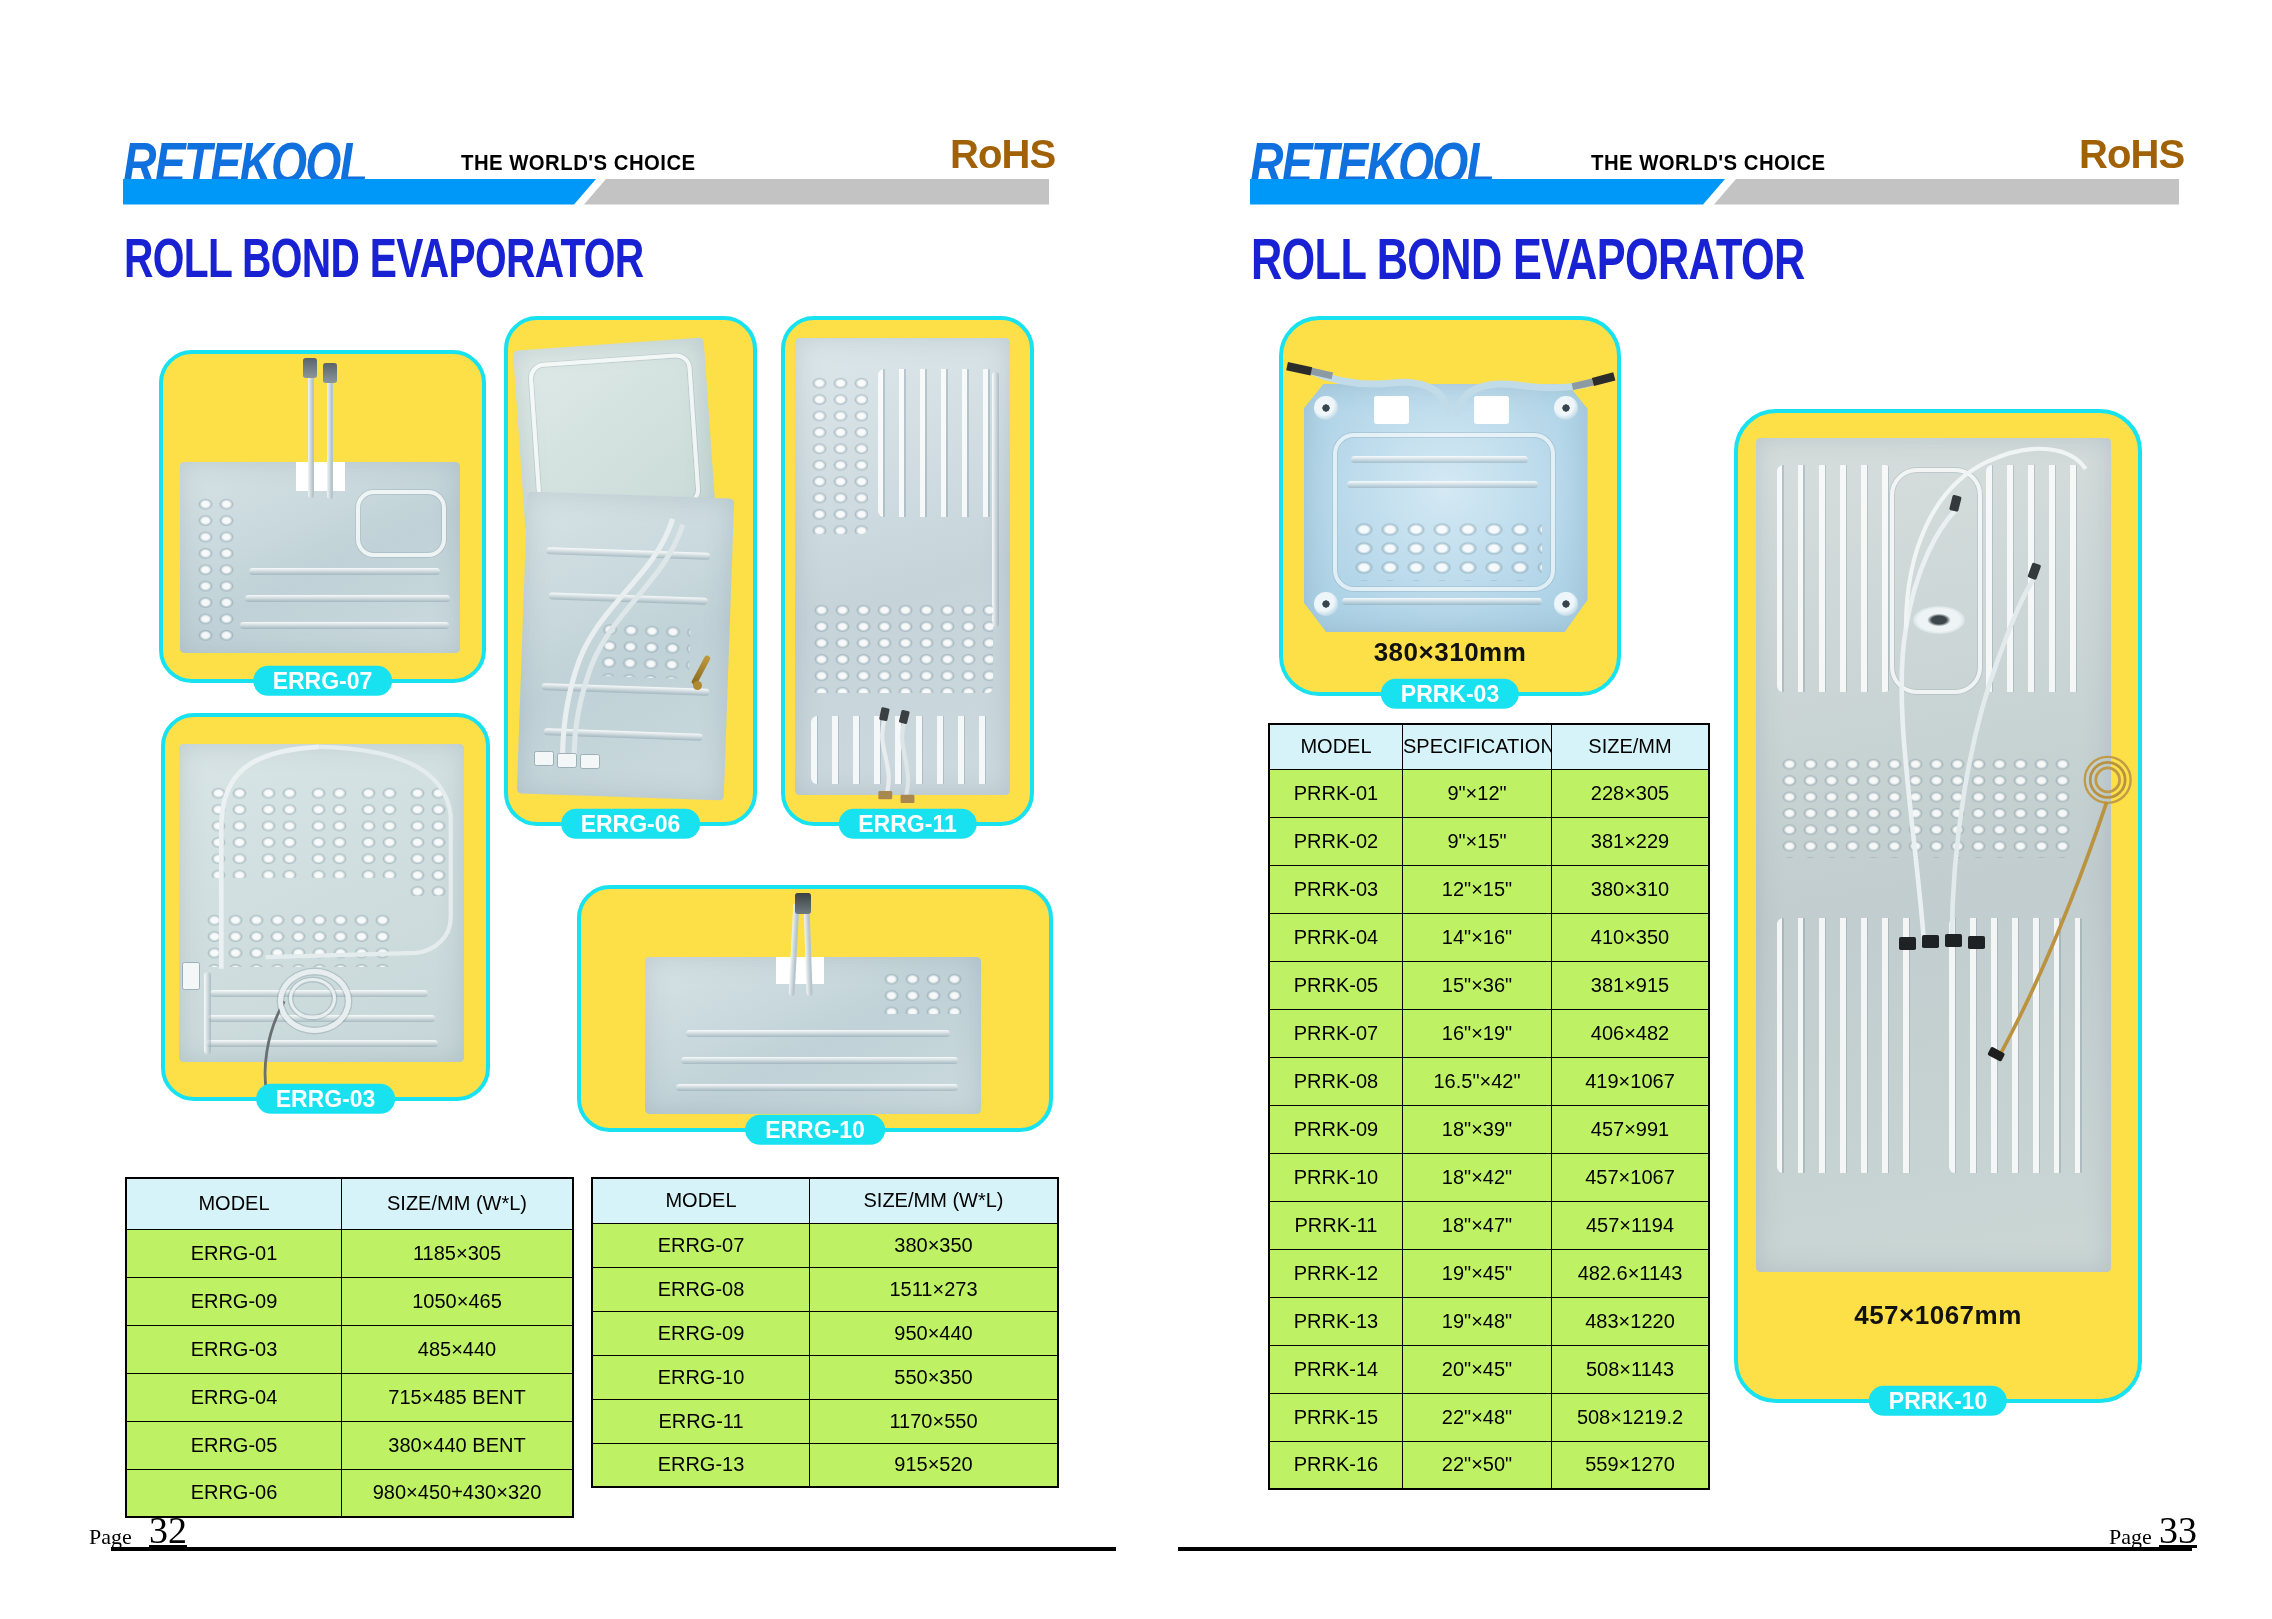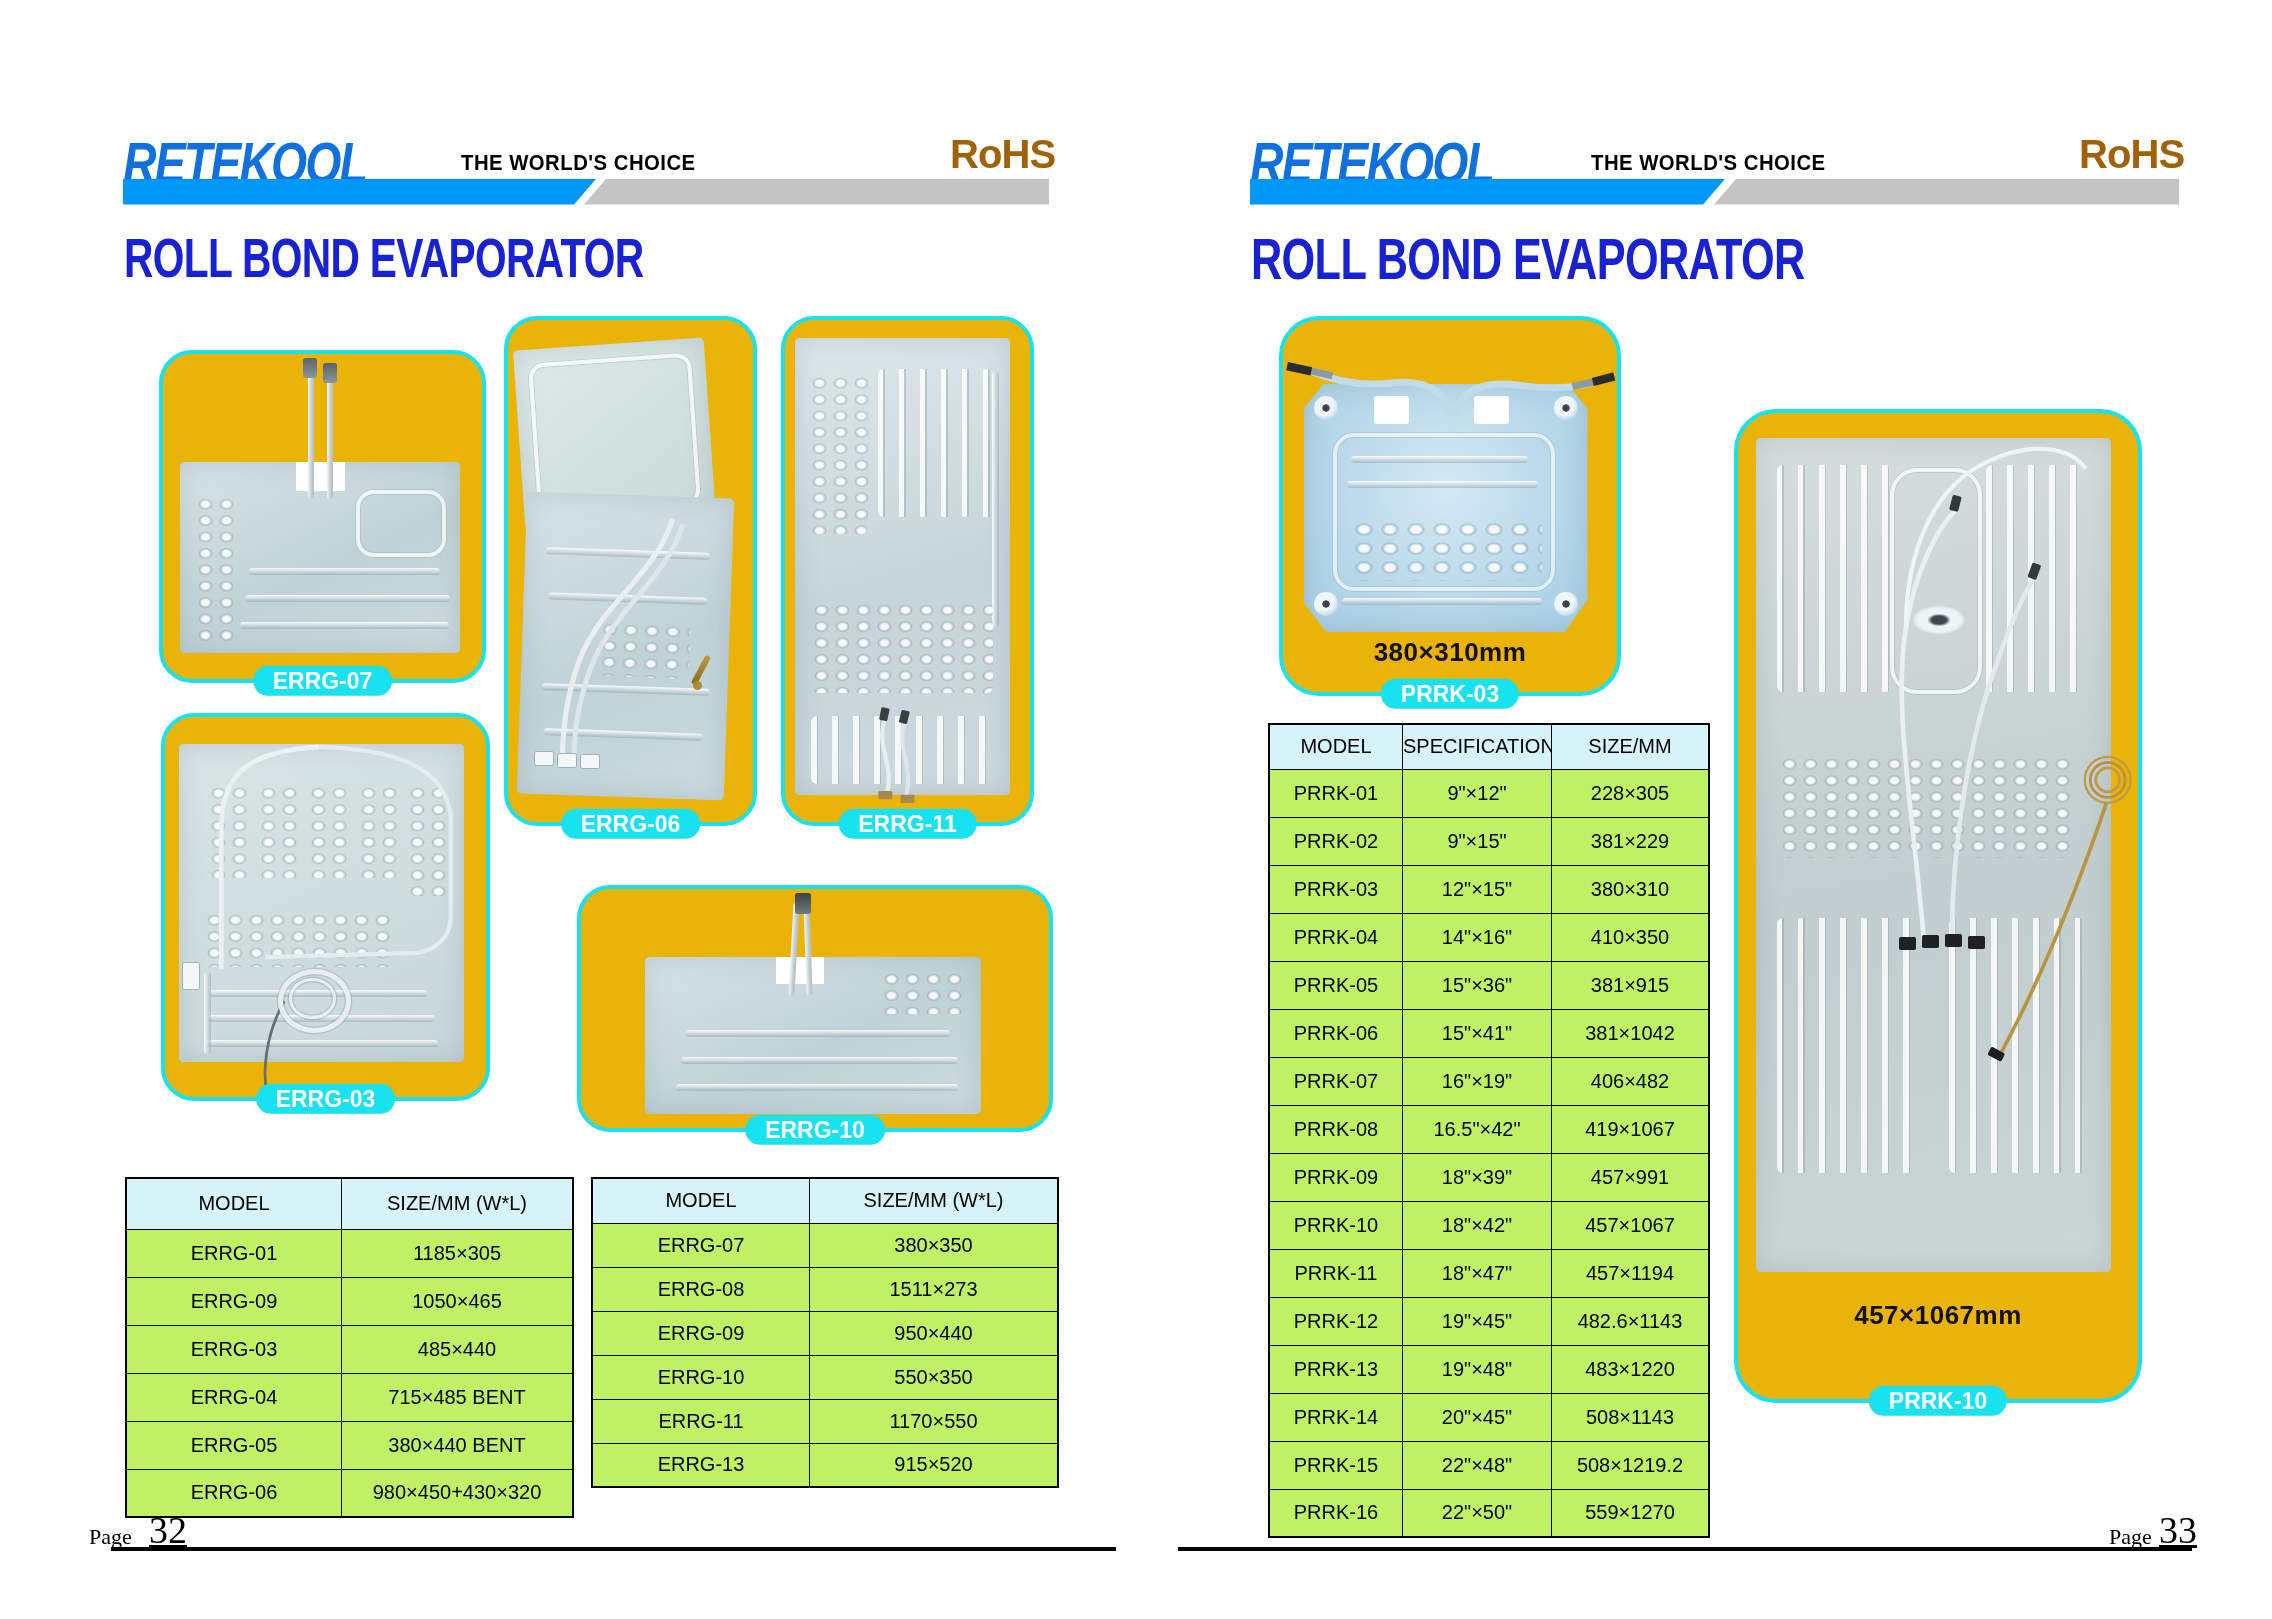--- a/index.html
+++ b/index.html
@@ -13,21 +13,21 @@
         transform:scaleX(.95);transform-origin:left top;white-space:nowrap;}
   .rohs{position:absolute;font-weight:bold;font-size:40px;color:#a16207;letter-spacing:-0.9px;}
   .bar-blue{position:absolute;height:25.5px;background:#0098f8;
         clip-path:polygon(0 0,100% 0,calc(100% - 22px) 100%,0 100%);}
   .bar-gray{position:absolute;height:25.5px;background:#c3c3c3;
         clip-path:polygon(22px 0,100% 0,100% 100%,0 100%);}
   .title{position:absolute;font-weight:bold;font-size:55px;color:#1822d2;letter-spacing:-0.9px;
         transform:scaleX(.74);transform-origin:left top;white-space:nowrap;}
 
   
-  .ibox{position:absolute;border:4.1px solid #19e2f0;border-radius:33px;background:#eab308;}
+  .ibox{position:absolute;border:4.1px solid #19e2f0;border-radius:33px;background:#fde047;}
   .photo{position:absolute;inset:0;border-radius:27px;overflow:hidden;}
   .pill{position:absolute;left:50%;bottom:0;transform:translate(-50%,56%);z-index:5;
         background:#19e2f0;color:#fff;font-weight:bold;font-size:23px;line-height:30px;
         height:30px;padding:0 20px;border-radius:17.3px;white-space:nowrap;}
   .caption{position:absolute;left:0;right:0;text-align:center;font-size:26px;font-weight:bold;
         letter-spacing:0.5px;color:#111;}
 
   
   .plate{position:absolute;border-radius:4.5px;box-shadow:inset 0 0 27px rgba(90,115,128,.22);}
   .g-errg{background:linear-gradient(155deg,#d7e3e6,#c0d2d7 55%,#cbdade);}
@@ -327,25 +327,20 @@
           <td>PRRK-04</td>
           <td>14"×16"</td>
           <td>410×350</td>
         </tr>
         <tr>
           <td>PRRK-05</td>
           <td>15"×36"</td>
           <td>381×915</td>
         </tr>
         <tr>
-          <td>PRRK-06</td>
-          <td>15"×41"</td>
-          <td>381×1042</td>
-        </tr>
-        <tr>
           <td>PRRK-07</td>
           <td>16"×19"</td>
           <td>406×482</td>
         </tr>
         <tr>
           <td>PRRK-08</td>
           <td>16.5"×42"</td>
           <td>419×1067</td>
         </tr>
         <tr>

